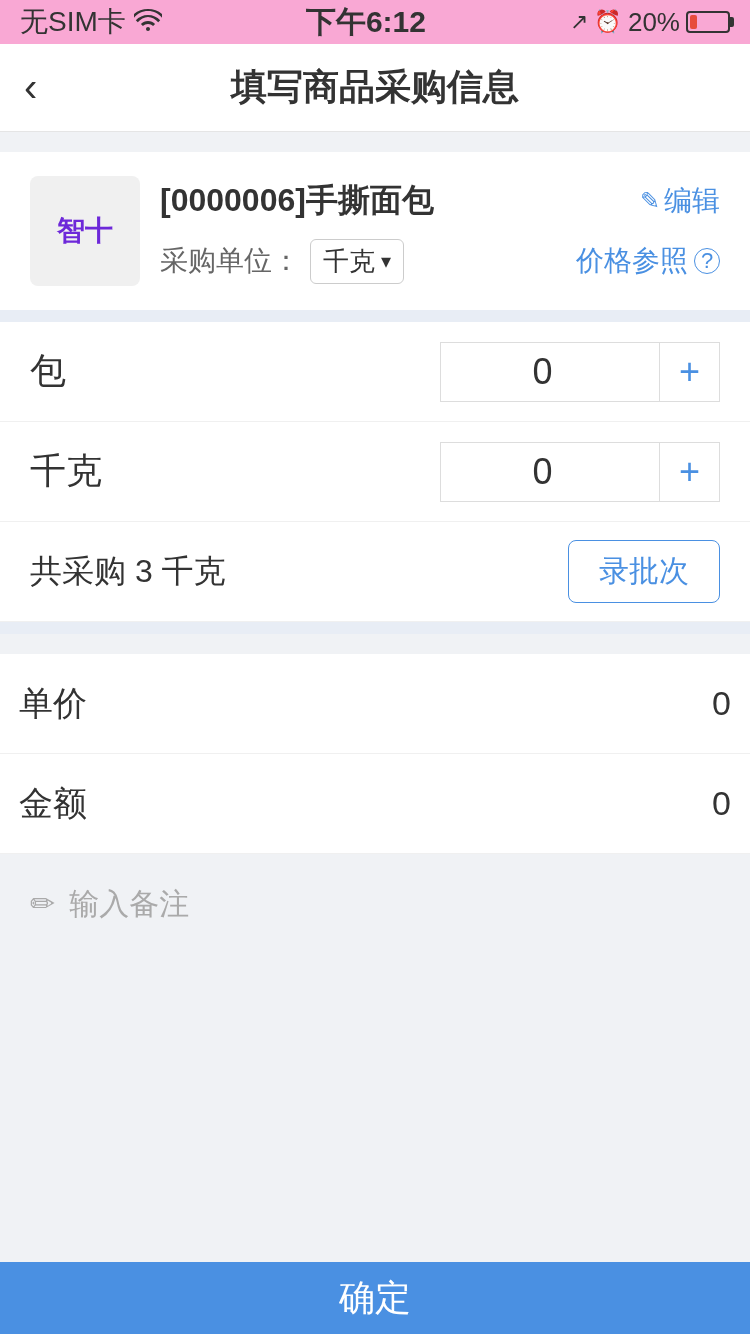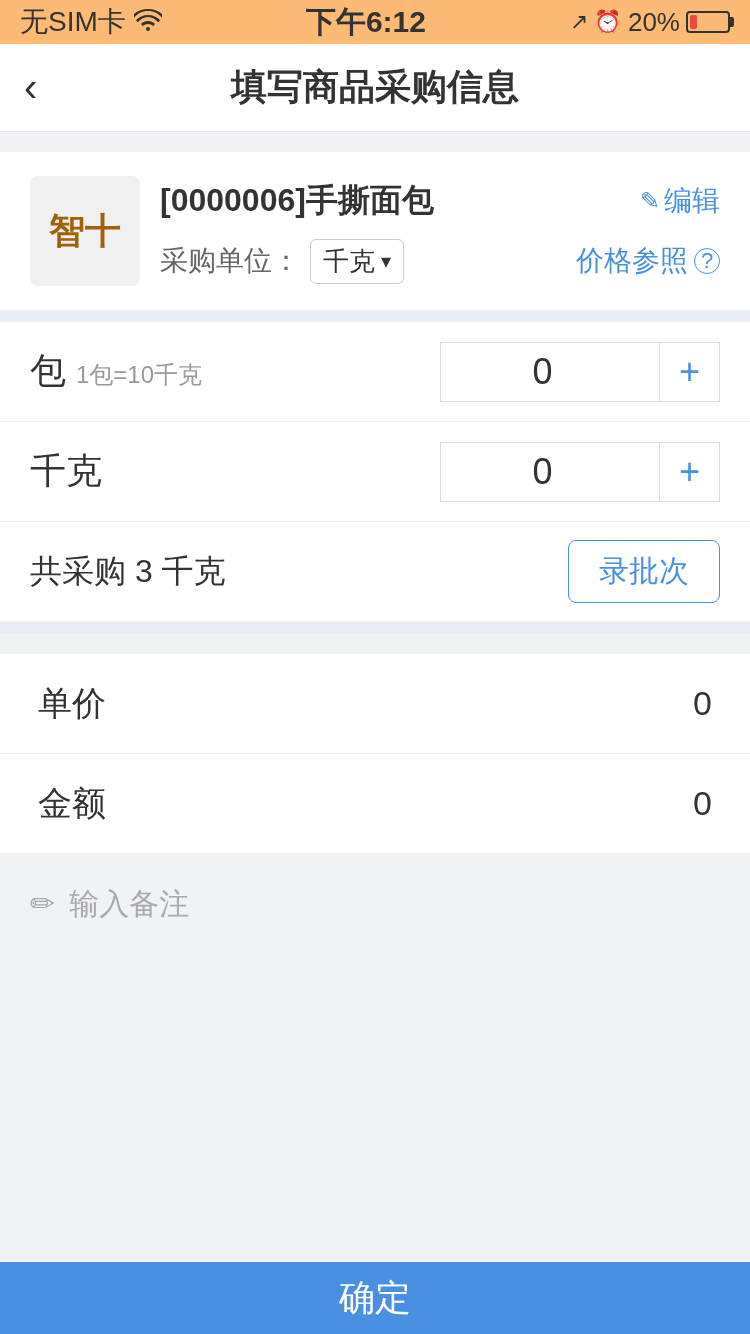--- a/index.html
+++ b/index.html
@@ -9,21 +9,21 @@
       min-height: 1334px;
       font-family: -apple-system, "PingFang SC", "Helvetica Neue", sans-serif;
       background: #f0f2f5;
       font-size: 32px;
       color: #333;
     }
 
     
     .status-bar {
       height: 44px;
-      background: #fdba74;
+      background: #f9a8d4;
       display: flex;
       align-items: center;
       justify-content: space-between;
       padding: 0 20px;
       font-size: 28px;
       font-weight: 500;
     }
     .status-left { display: flex; align-items: center; gap: 8px; }
     .status-center { font-size: 30px; font-weight: 600; }
     .status-right { display: flex; align-items: center; gap: 6px; font-size: 26px; }
@@ -90,22 +90,22 @@
       width: 110px;
       height: 110px;
       background: #f0f0f0;
       border-radius: 8px;
       display: flex;
       align-items: center;
       justify-content: center;
       flex-shrink: 0;
     }
     .product-thumb-text {
-      font-size: 36px;
-      color: #a16207;
+      font-size: 28px;
+      color: #6d28d9;
       font-weight: bold;
     }
     .product-info {
       flex: 1;
     }
     .product-name-row {
       display: flex;
       align-items: center;
       justify-content: space-between;
       margin-bottom: 16px;
@@ -234,21 +234,21 @@
 
     
     .price-section {
       background: #fff;
       margin-top: 20px;
     }
     .price-row {
       display: flex;
       align-items: center;
       justify-content: space-between;
-      padding: 0 38px;
+      padding: 0 19px;
       height: 100px;
       border-bottom: 1px solid #f0f0f0;
     }
     .price-row-label {
       font-size: 34px;
       color: #333;
     }
     .price-row-value {
       font-size: 34px;
       color: #333;
@@ -357,21 +357,20 @@
   </div>
 </div>
 
 <div class="divider-blue"></div>
 
 <div class="input-section">
 
   <div class="input-row">
     <div class="input-row-label">
       <span class="input-label-main">包</span>
-      <span class="input-label-sub">1包=10千克</span>
     </div>
     <div class="input-control">
       <input class="num-input" type="number" value="0" style="">
       <div class="plus-btn">+</div>
     </div>
   </div>
 
   <div class="input-row">
     <div class="input-row-label">
       <span class="input-label-main">千克</span>

